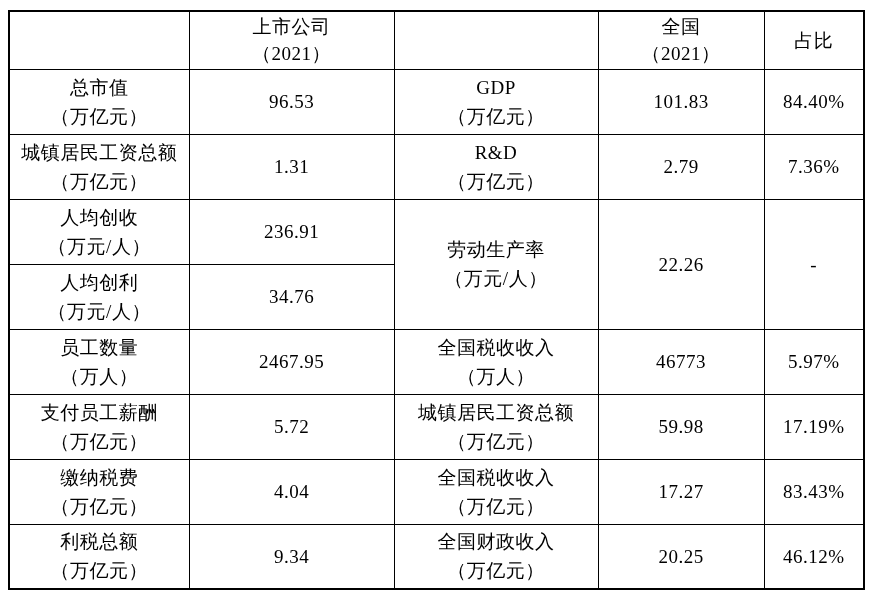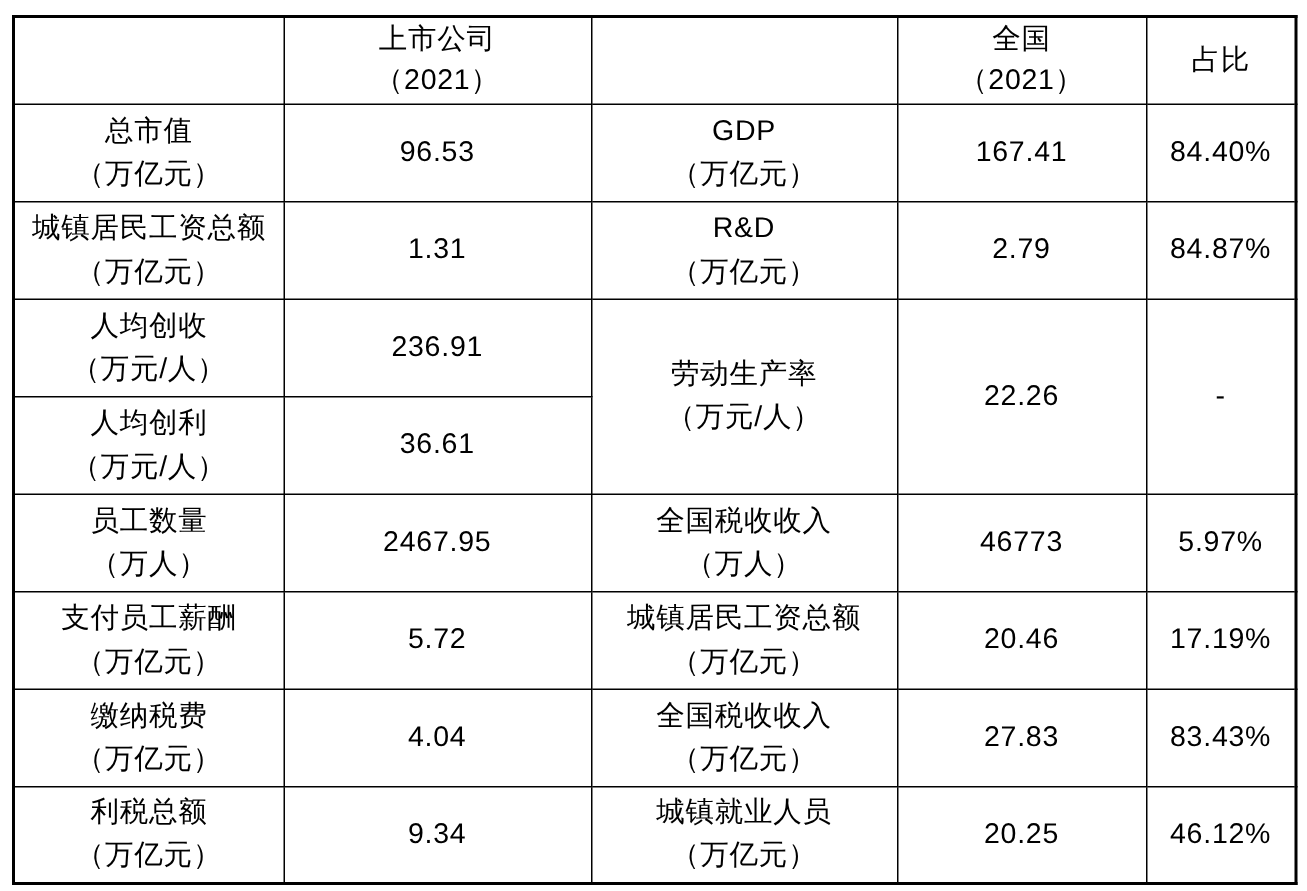--- a/index.html
+++ b/index.html
@@ -8,21 +8,21 @@
     background: #ffffff;
     width: 871px;
     height: 594px;
     overflow: hidden;
   }
   .page {
     width: 801px;
     height: 594px;
     box-sizing: border-box;
     padding: 10px 8px 6px 8px;
-    font-family: Liberation Sans, sans-serif;
+    font-family: Liberation Serif, serif;
     color: #000000;
   }
   table.cmp {
     border-collapse: collapse;
     table-layout: fixed;
     width: 855px;
     height: 578px;
     border: 2px solid #000000;
   }
   table.cmp td {
@@ -78,36 +78,36 @@
       <tr class="data">
         <td>
           <span class="ln">总市值</span>
           <span class="ln">（万亿元）</span>
         </td>
         <td class="num">96.53</td>
         <td>
           <span class="ln">GDP</span>
           <span class="ln">（万亿元）</span>
         </td>
-        <td class="num">167.41</td>
+        <td class="num">101.83</td>
         <td class="num">84.40%</td>
       </tr>
 
       <tr class="data">
         <td>
           <span class="ln">城镇居民工资总额</span>
           <span class="ln">（万亿元）</span>
         </td>
         <td class="num">1.31</td>
         <td>
           <span class="ln">R&amp;D</span>
           <span class="ln">（万亿元）</span>
         </td>
         <td class="num">2.79</td>
-        <td class="num">84.87%</td>
+        <td class="num">7.36%</td>
       </tr>
 
       <tr class="data">
         <td>
           <span class="ln">人均创收</span>
           <span class="ln">（万元/人）</span>
         </td>
         <td class="num">236.91</td>
         <td rowspan="2" class="bold-cell">
           <span class="ln">劳动生产率</span>
@@ -115,21 +115,21 @@
         </td>
         <td rowspan="2" class="num">22.26</td>
         <td rowspan="2" class="num">-</td>
       </tr>
 
       <tr class="data">
         <td>
           <span class="ln">人均创利</span>
           <span class="ln">（万元/人）</span>
         </td>
-        <td class="num">36.61</td>
+        <td class="num">34.76</td>
       </tr>
 
       <tr class="data">
         <td>
           <span class="ln">员工数量</span>
           <span class="ln">（万人）</span>
         </td>
         <td class="num">2467.95</td>
         <td>
           <span class="ln">全国税收收入</span>
@@ -142,46 +142,46 @@
       <tr class="data">
         <td>
           <span class="ln">支付员工薪酬</span>
           <span class="ln">（万亿元）</span>
         </td>
         <td class="num">5.72</td>
         <td>
           <span class="ln">城镇居民工资总额</span>
           <span class="ln">（万亿元）</span>
         </td>
-        <td class="num">20.46</td>
+        <td class="num">59.98</td>
         <td class="num">17.19%</td>
       </tr>
 
       <tr class="data">
         <td>
           <span class="ln">缴纳税费</span>
           <span class="ln">（万亿元）</span>
         </td>
         <td class="num">4.04</td>
         <td>
           <span class="ln">全国税收收入</span>
           <span class="ln">（万亿元）</span>
         </td>
-        <td class="num">27.83</td>
+        <td class="num">17.27</td>
         <td class="num">83.43%</td>
       </tr>
 
       <tr class="data">
         <td>
           <span class="ln">利税总额</span>
           <span class="ln">（万亿元）</span>
         </td>
         <td class="num">9.34</td>
         <td>
-          <span class="ln">城镇就业人员</span>
+          <span class="ln">全国财政收入</span>
           <span class="ln">（万亿元）</span>
         </td>
         <td class="num">20.25</td>
         <td class="num">46.12%</td>
       </tr>
     </tbody>
   </table>
 </div>
 
 </body></html>

